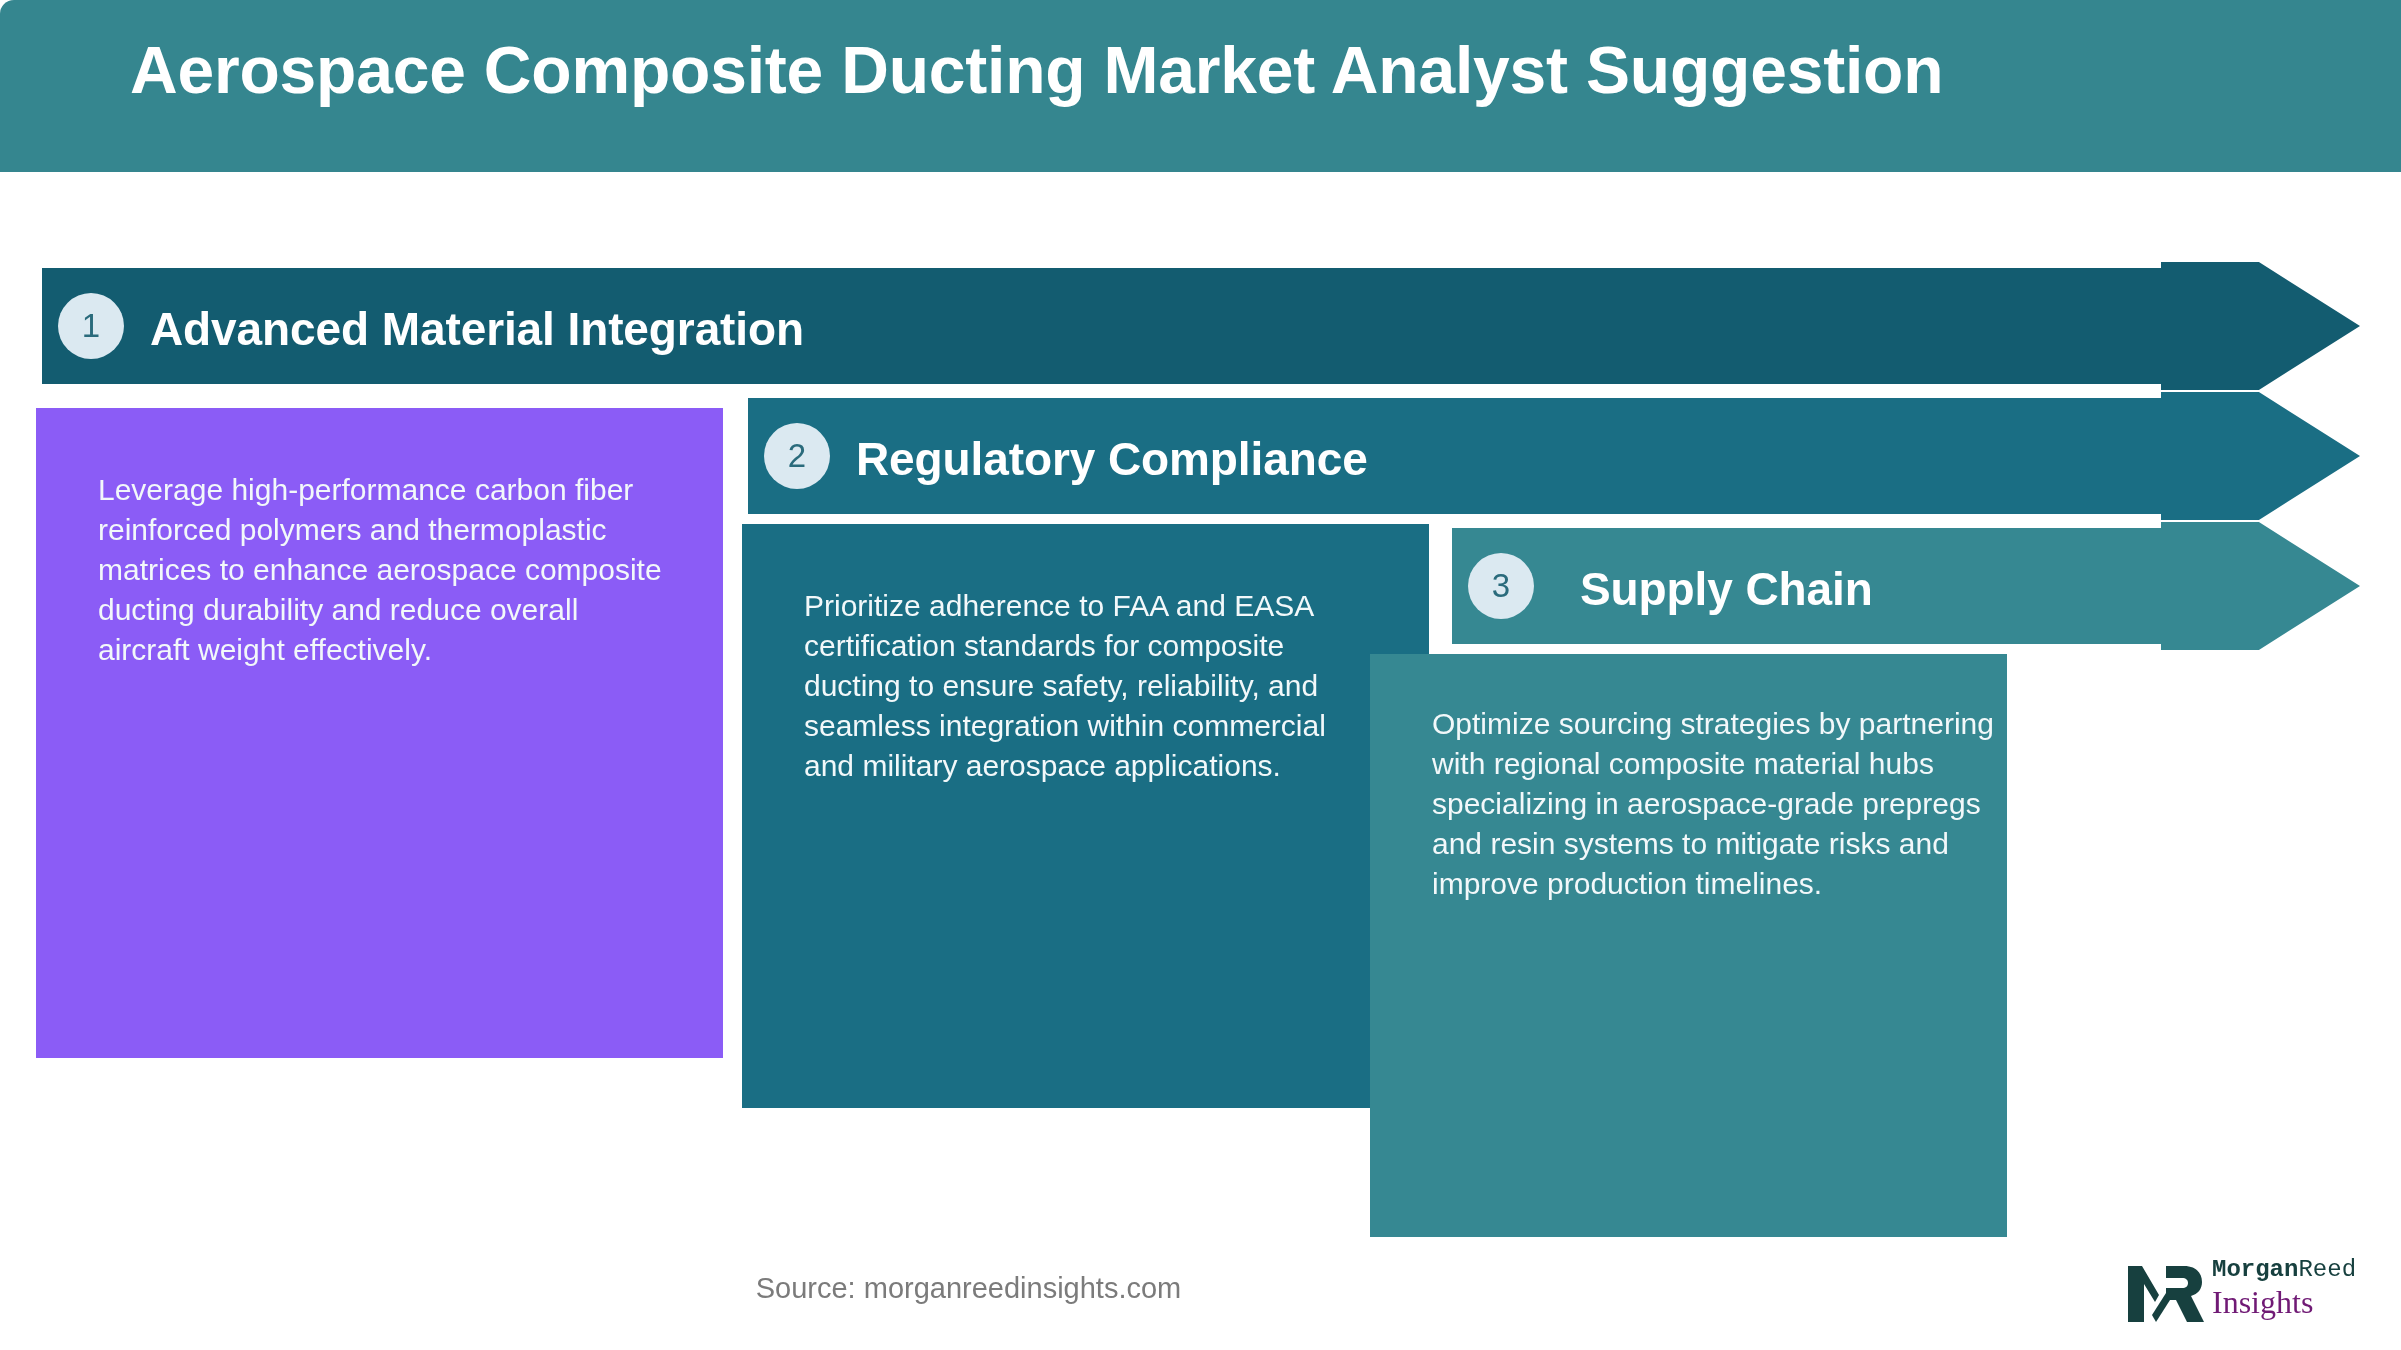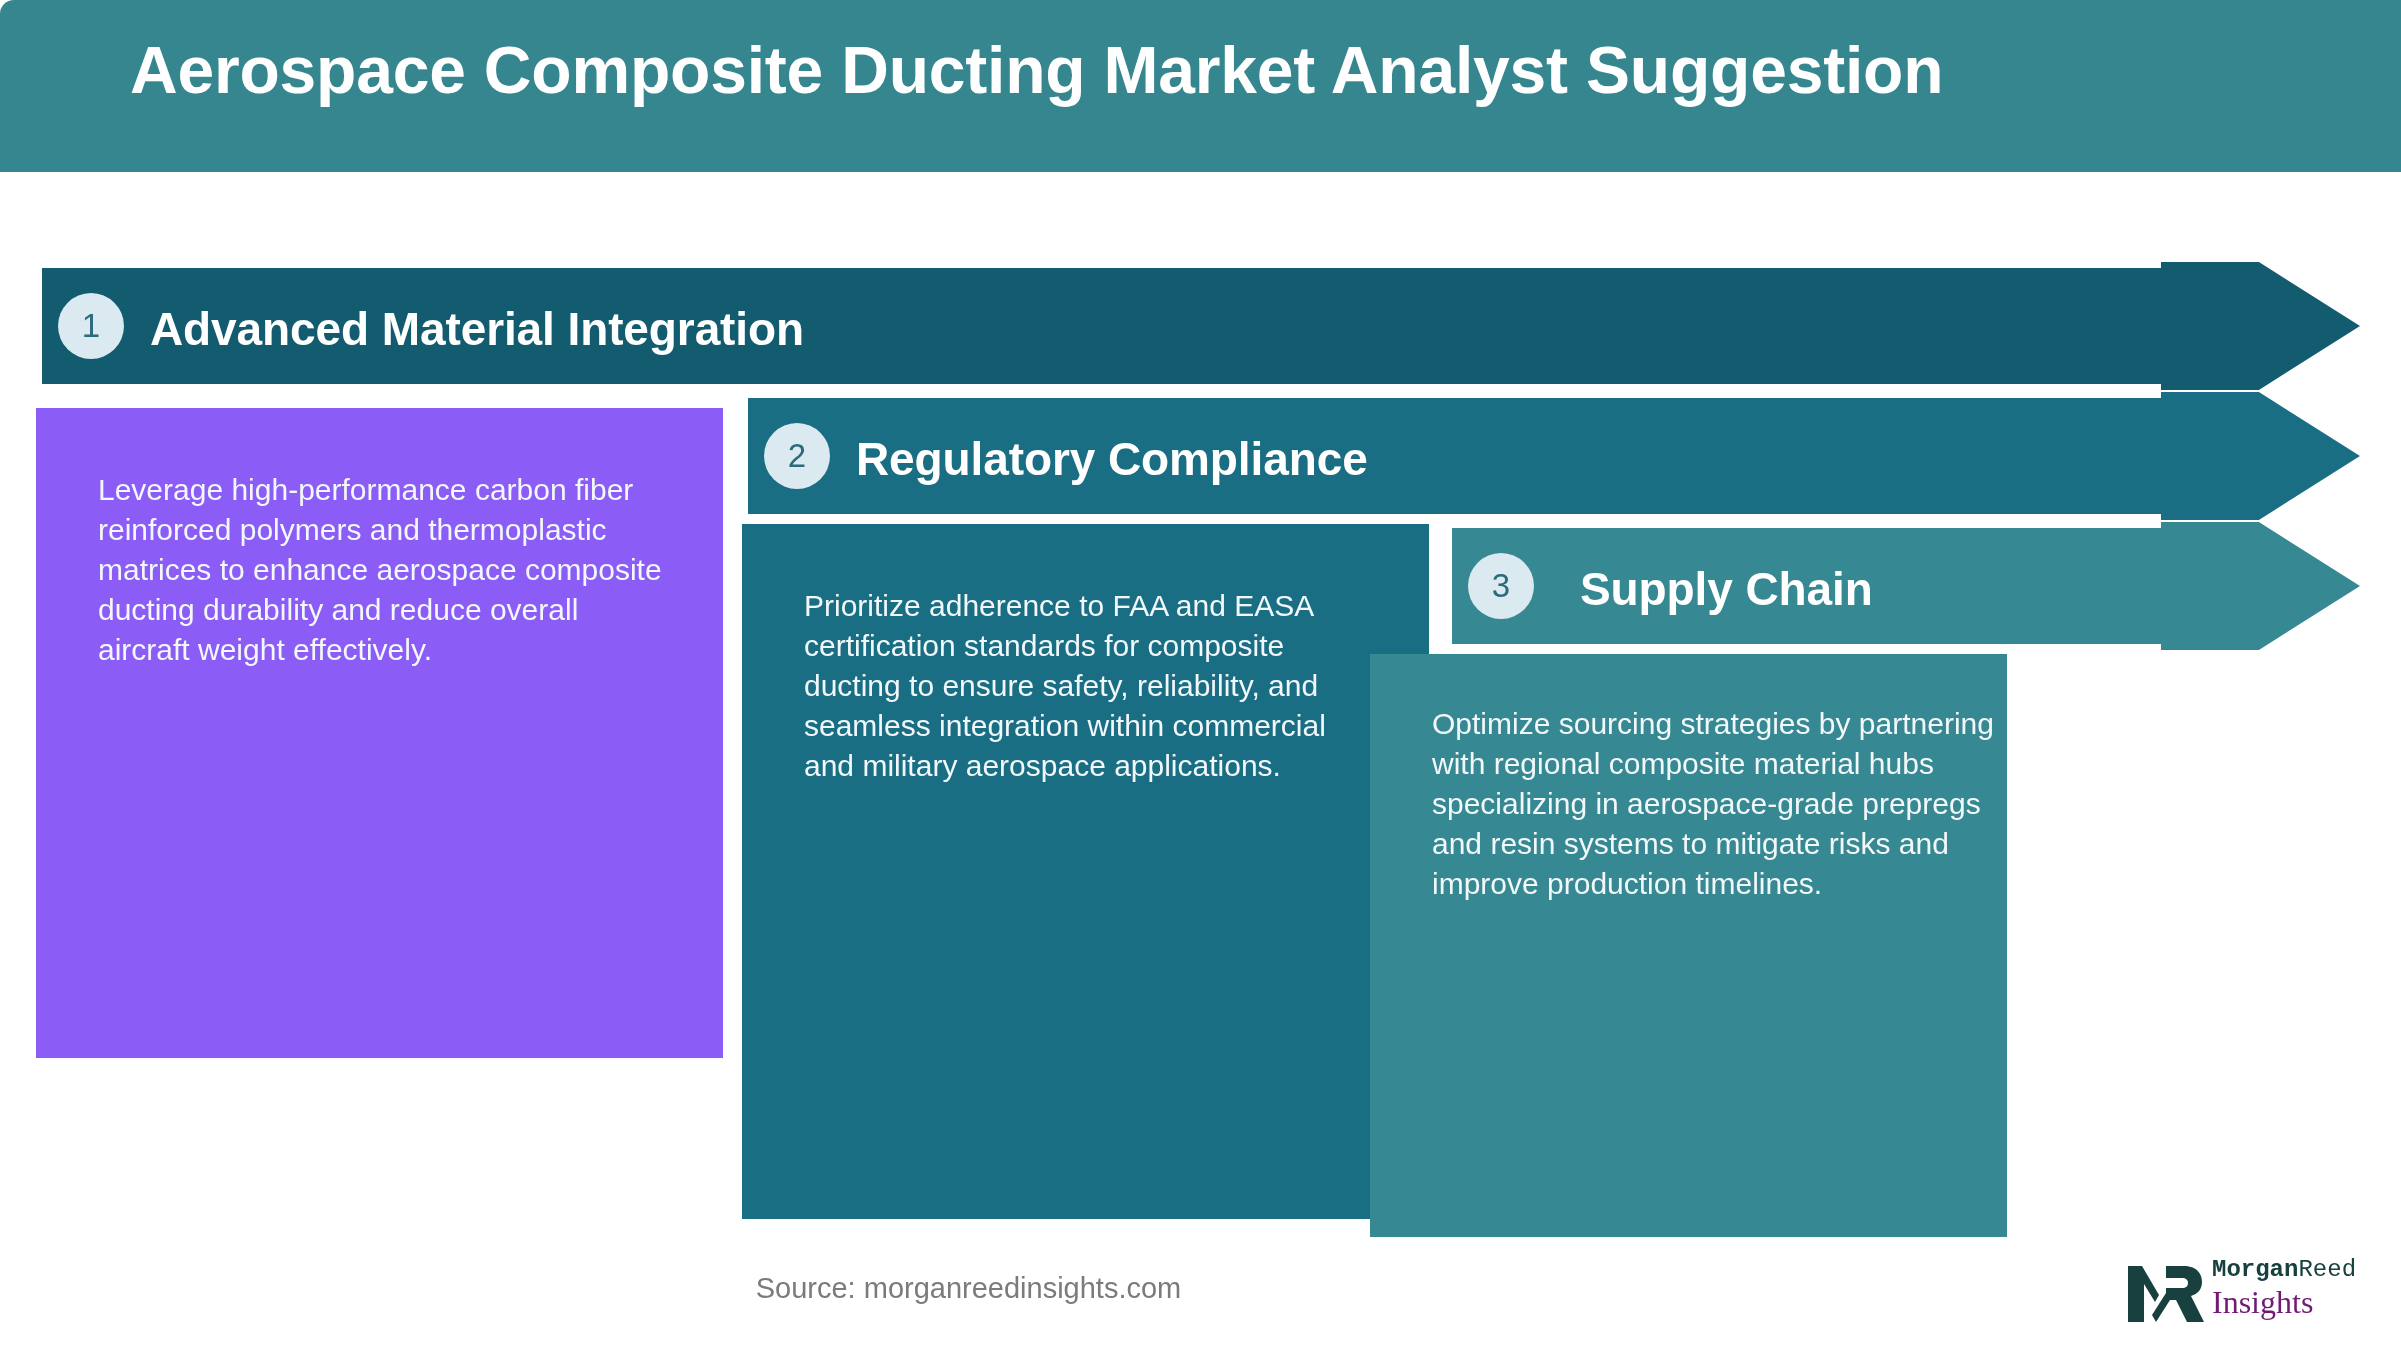--- a/index.html
+++ b/index.html
@@ -153,21 +153,21 @@
   <div class="arrow-row" style="left:742px; top:392px; width:1624px; height:128px;">
     <svg class="arrow-svg" width="1624" height="128" viewBox="0 0 1624 128">
       <path d="M6,6 H1419 V-62 L1618,64 L1419,190 V122 H6 Z" fill="#1A6E84"></path>
     </svg>
     <div class="arrow-badge" style="left:22px; top:31px; background:#DBE9F1; color:#2A6B7C;">
       <span>2</span>
     </div>
     <div class="arrow-title" style="left:114px; top:40px;">Regulatory Compliance</div>
   </div>
 
-  <div class="body-card" style="left:742px; top:524px; width:687px; height:695px; background:#1A6E84;">
+  <div class="body-card" style="left:742px; top:524px; width:687px; height:584px; background:#1A6E84;">
     <div class="body-text" style="left:62px; top:62px; width:580px;">Prioritize adherence to FAA and EASA certification standards for composite ducting to ensure safety, reliability, and seamless integration within commercial and military aerospace applications.</div>
   </div>
 
   <div class="arrow-row" style="left:1446px; top:522px; width:920px; height:128px;">
     <svg class="arrow-svg" width="920" height="128" viewBox="0 0 920 128">
       <path d="M6,6 H715 V-62 L914,64 L715,190 V122 H6 Z" fill="#368892"></path>
     </svg>
     <div class="arrow-badge" style="left:22px; top:31px; background:#DBE9F1; color:#2A6B7C;">
       <span>3</span>
     </div>

